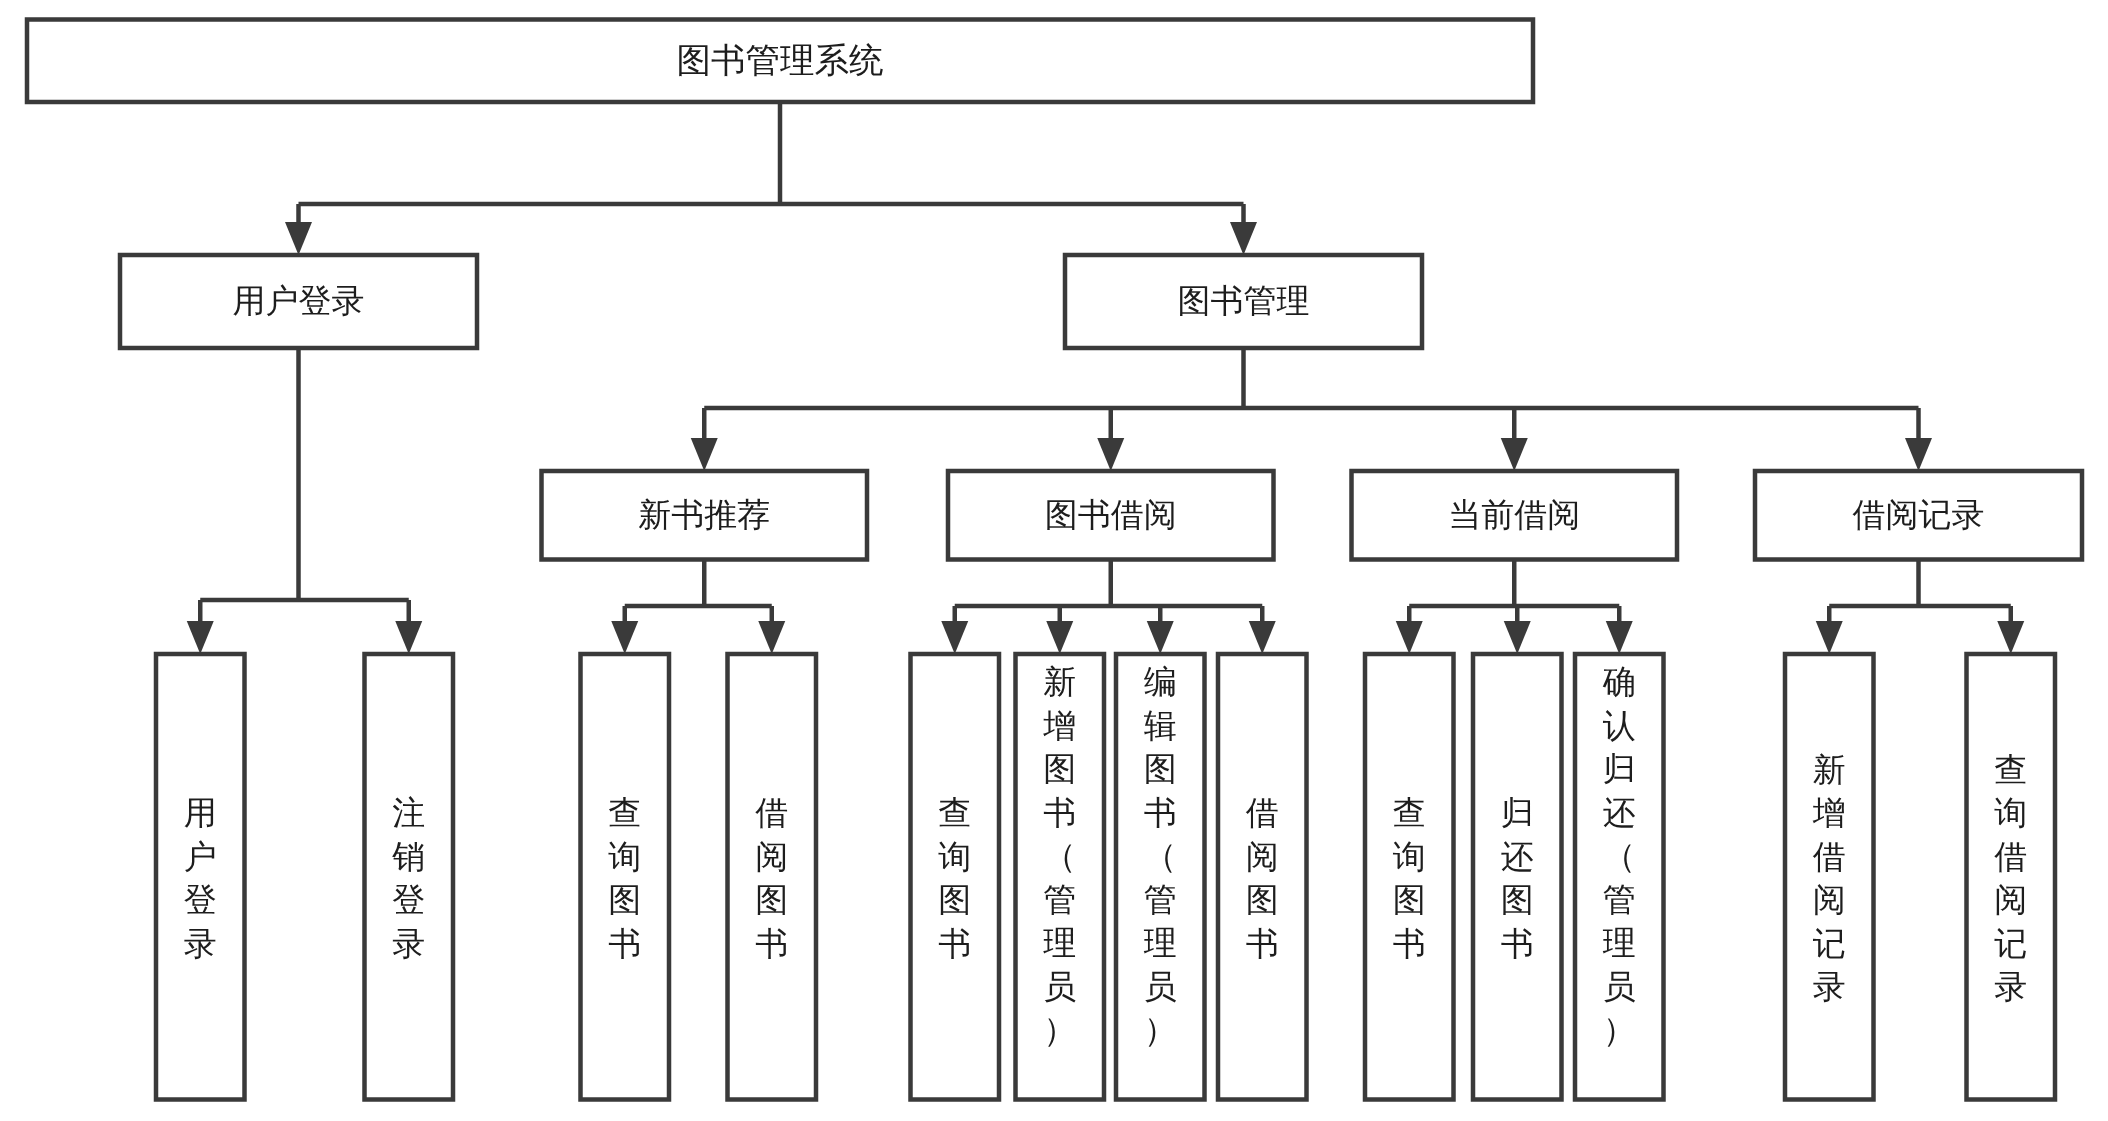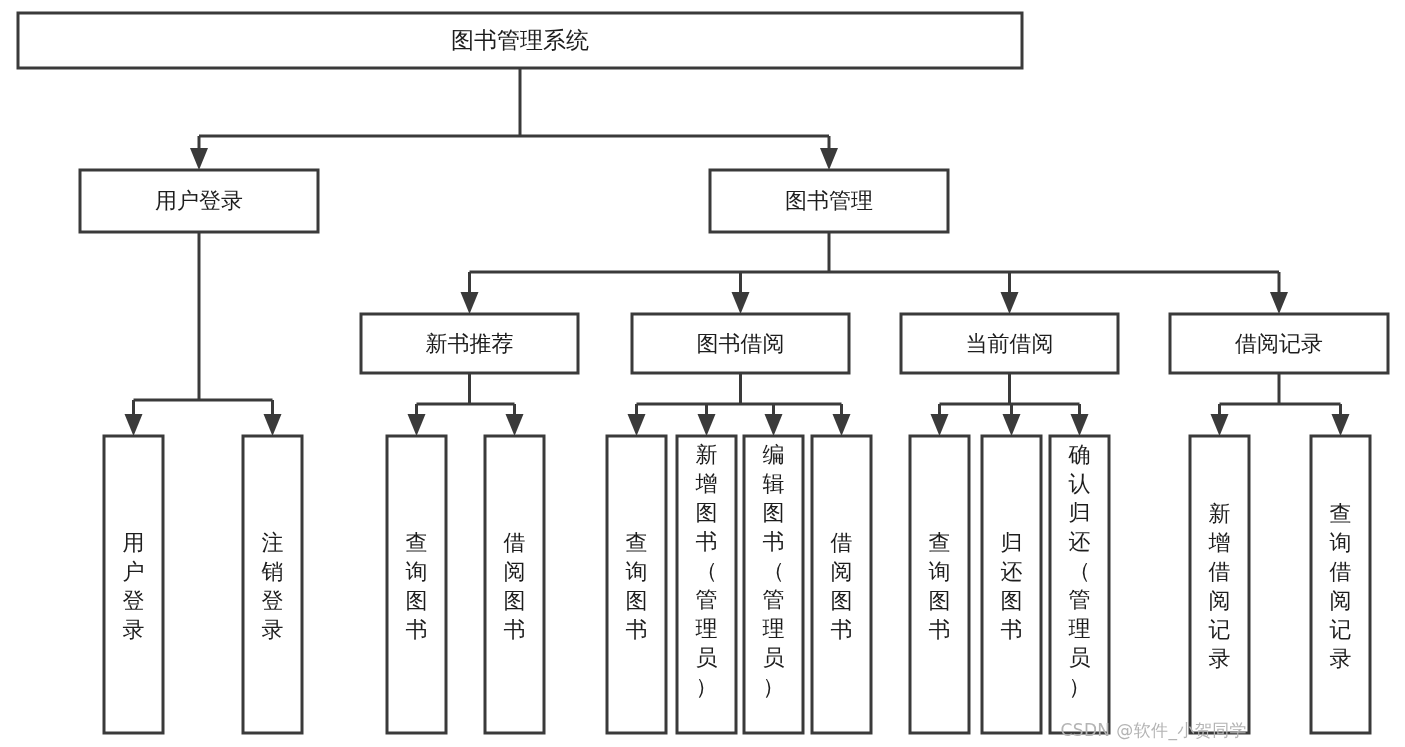--- a/index.html
+++ b/index.html
@@ -261,14 +261,13 @@
           <text x="1340.5" y="520.5" class="leaf-label">查</text>
           <text x="1340.5" y="549.5" class="leaf-label">询</text>
           <text x="1340.5" y="578.5" class="leaf-label">借</text>
           <text x="1340.5" y="607.5" class="leaf-label">阅</text>
           <text x="1340.5" y="636.5" class="leaf-label">记</text>
           <text x="1340.5" y="665.5" class="leaf-label">录</text>
         </g>
       </g>
   </svg>
 
-  <div class="watermark">CSDN @软件_小贺同学</div>
 </div>
 
 </body></html>

